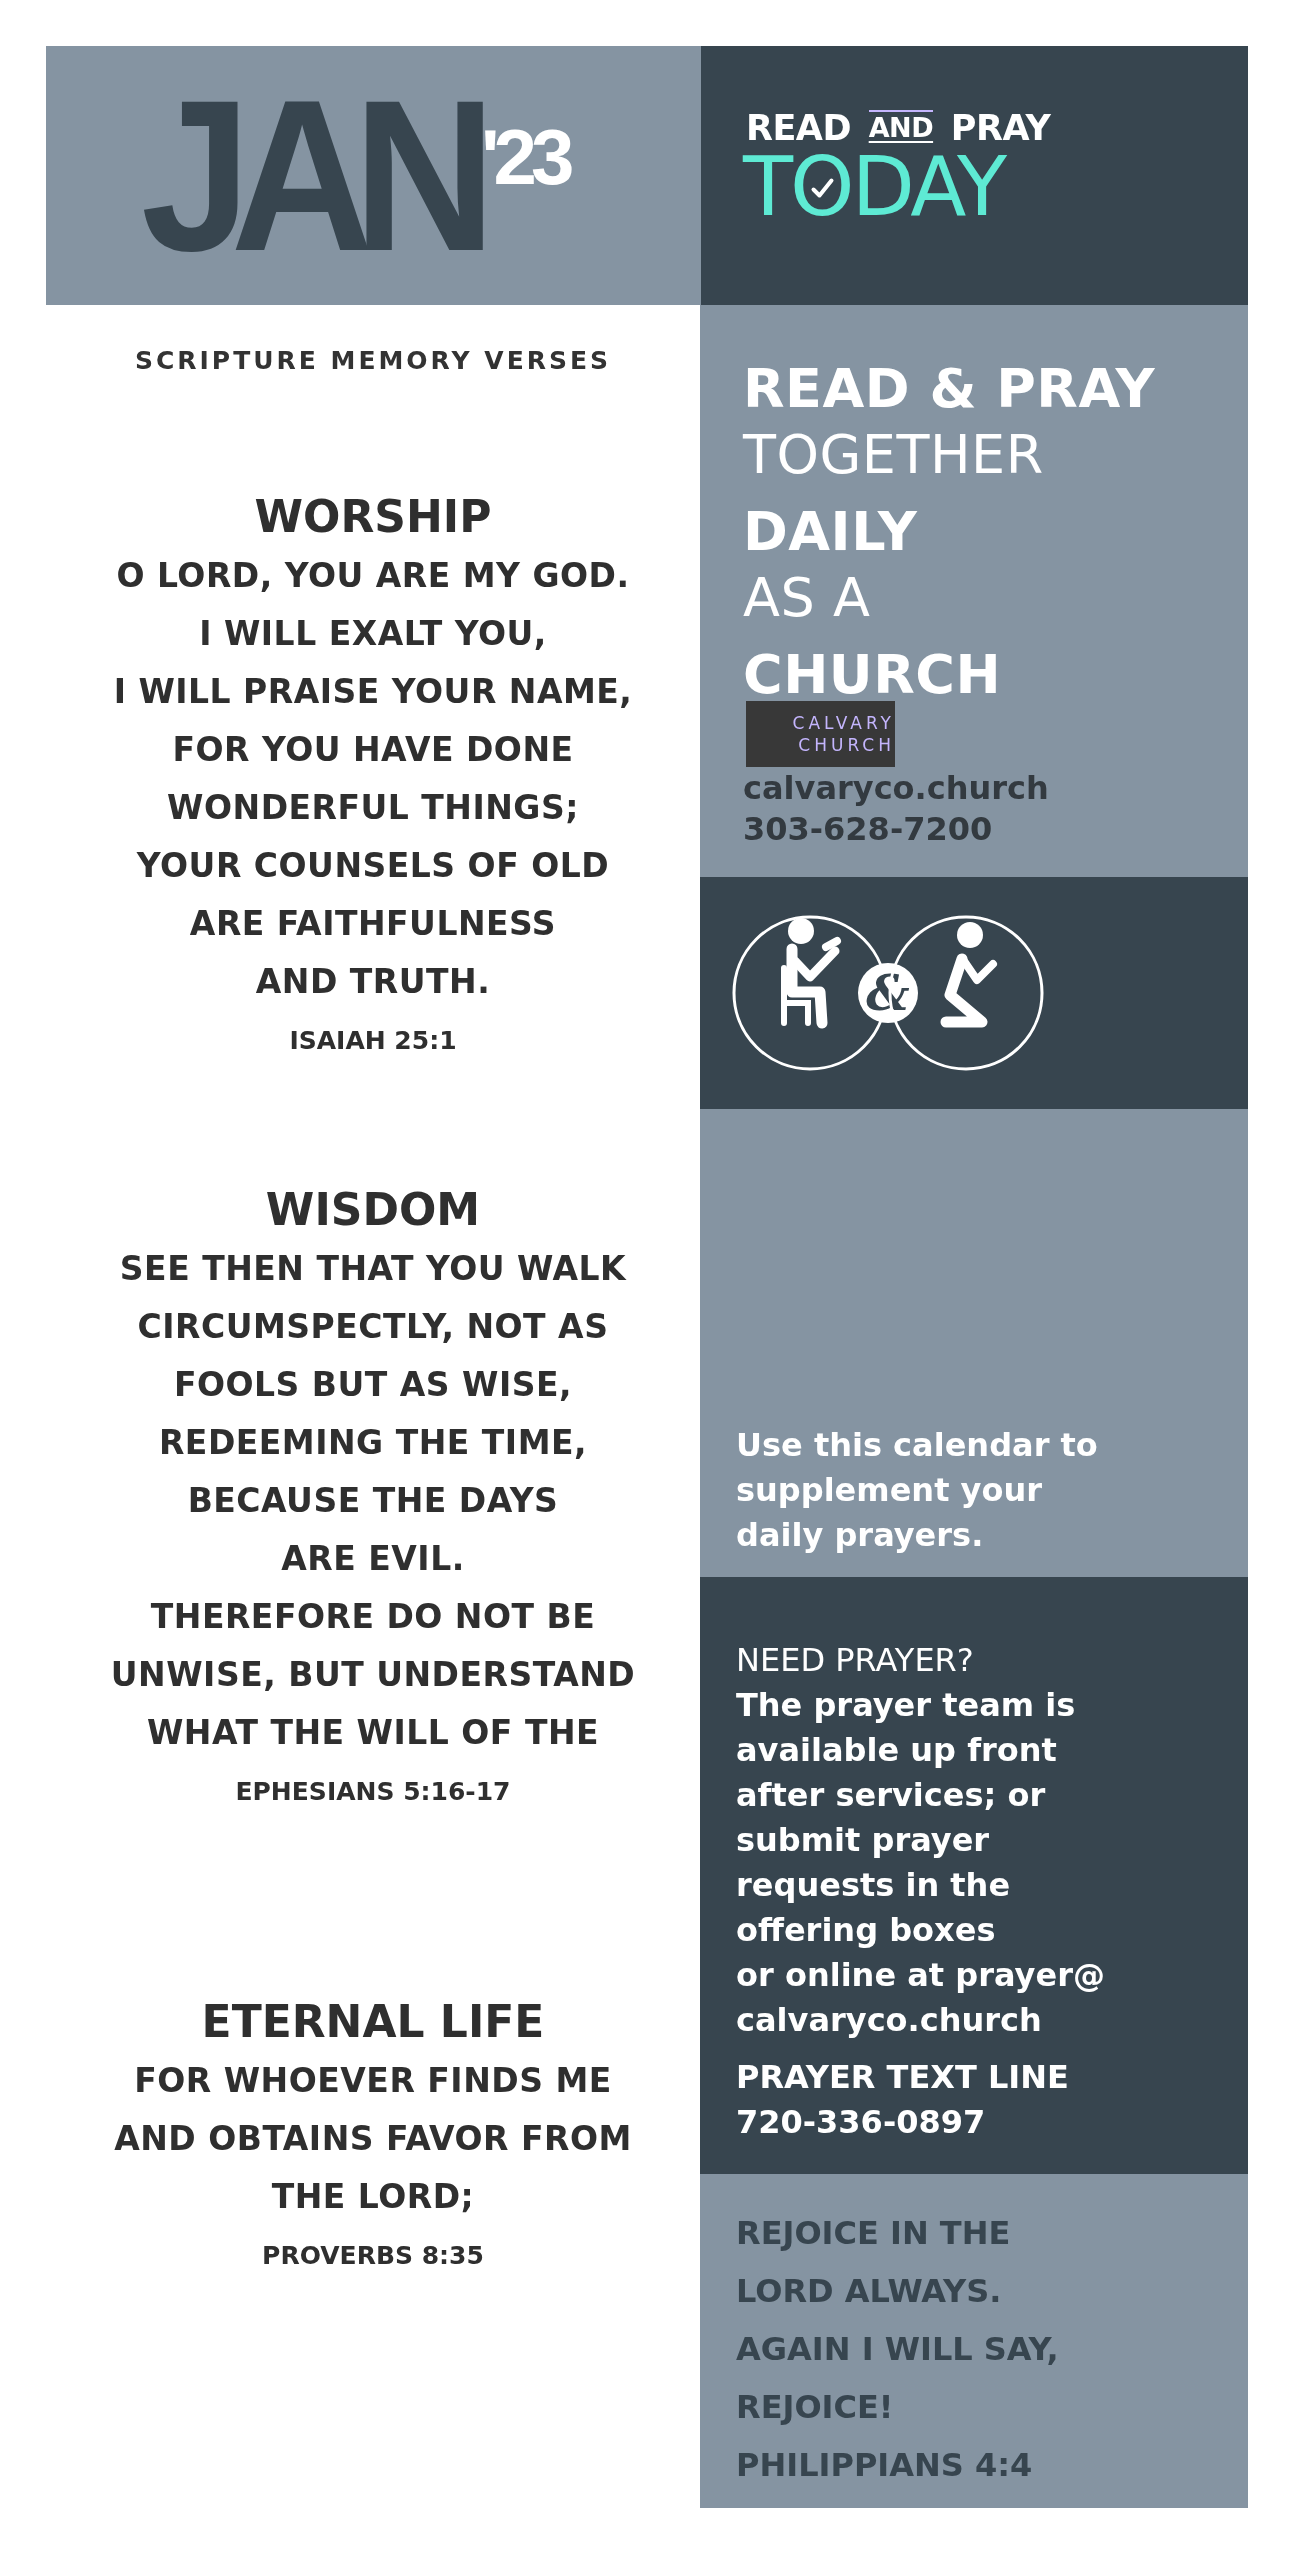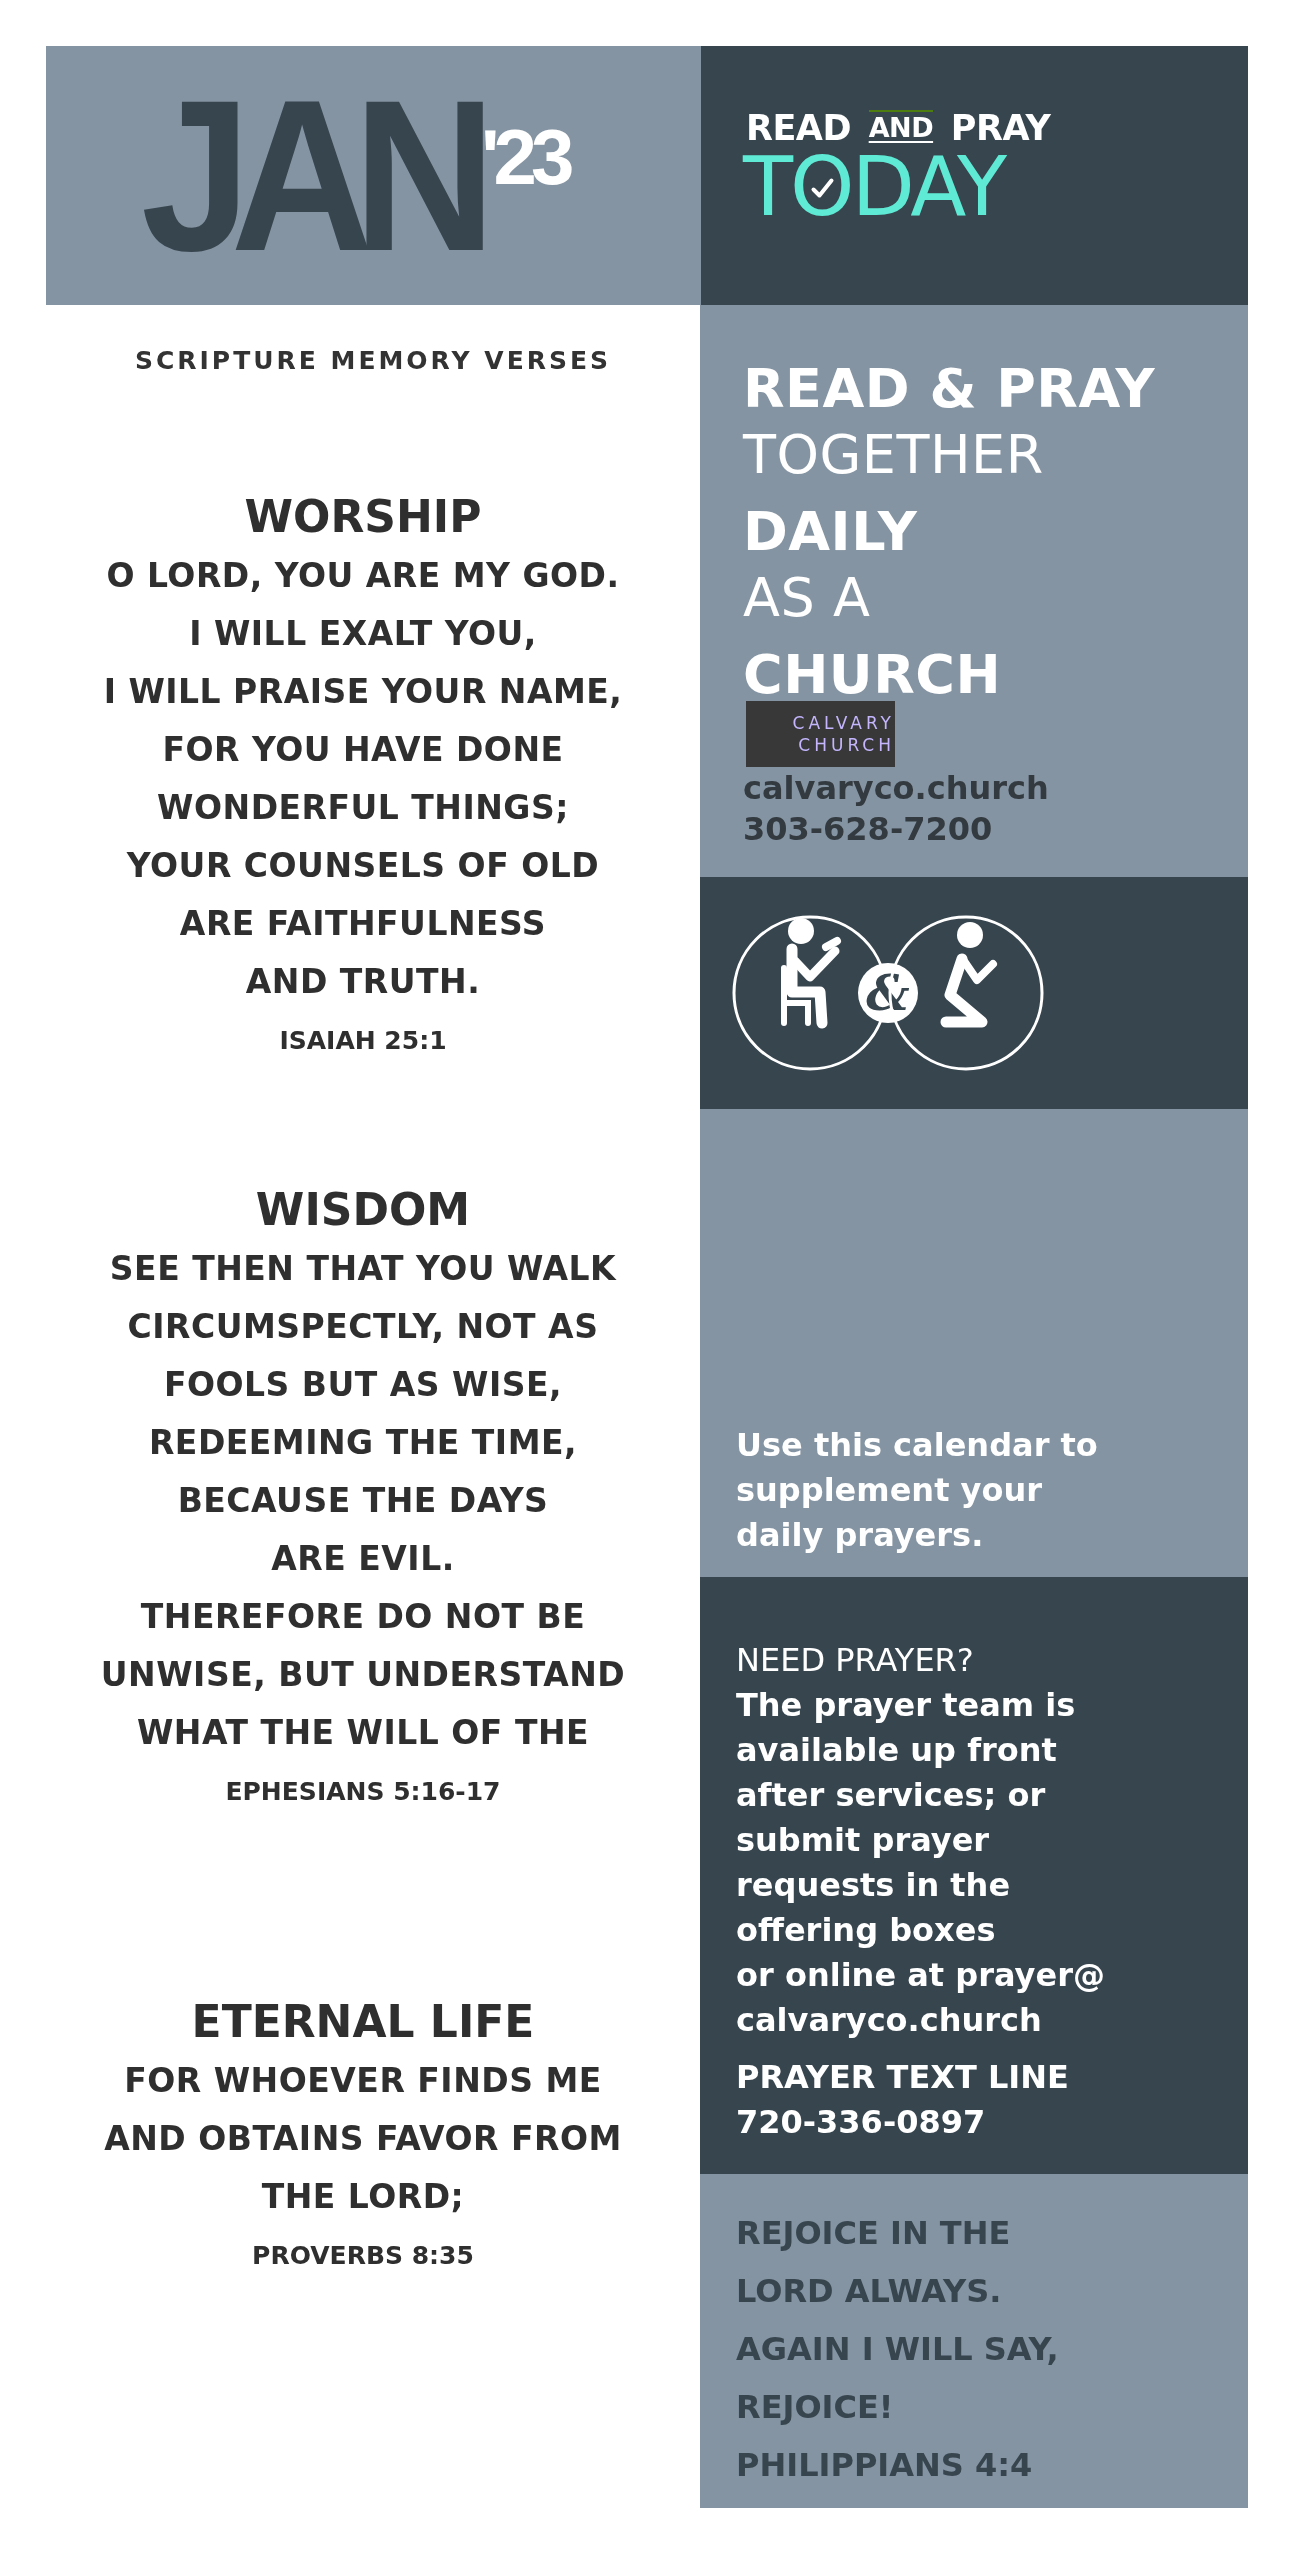--- a/index.html
+++ b/index.html
@@ -5,26 +5,26 @@
   html, body { margin: 0; padding: 0; background: #ffffff; }
   body { width: 1299px; height: 2550px; position: relative; overflow: hidden; font-family: "DejaVu Sans", sans-serif; }
   .abs { position: absolute; }
 
   
   .hdr-left { left: 46px; top: 46px; width: 655px; height: 259px; background: #8594a2; }
   .hdr-right { left: 701px; top: 46px; width: 547px; height: 259px; background: #37454f; }
   .jan { position: absolute; left: 95px; top: 22px; font-family: "Liberation Sans", sans-serif; font-weight: 700; font-size: 215px; line-height: 1; letter-spacing: -22px; color: #37454f; transform: scaleX(0.92); transform-origin: left top; }
   .yr { position: absolute; left: 435px; top: 72px; font-family: "Liberation Sans", sans-serif; font-weight: 700; font-size: 78px; letter-spacing: -6px; line-height: 1; color: #ffffff; }
   .rap-top { position: absolute; left: 45px; top: 62px; font-family: "DejaVu Sans", sans-serif; font-weight: 700; font-size: 35px; letter-spacing: -0.5px; color: #ffffff; white-space: nowrap; }
-  .rap-top .and { display: inline-block; font-size: 27px; text-decoration: underline; text-decoration-thickness: 2px; text-underline-offset: 4px; border-top: 2px solid #4d7c0f; line-height: 1; padding-top: 2px; vertical-align: 3px; margin: 0 6px; }
+  .rap-top .and { display: inline-block; font-size: 27px; text-decoration: underline; text-decoration-thickness: 2px; text-underline-offset: 4px; border-top: 2px solid #c4b5fd; line-height: 1; padding-top: 2px; vertical-align: 3px; margin: 0 6px; }
   .rap-today { position: absolute; left: 42px; top: 100px; font-family: "DejaVu Sans", sans-serif; font-weight: 400; font-size: 82px; letter-spacing: -3px; line-height: 1; color: #5eead4; white-space: nowrap; }
   .today-o { display: inline-block; position: relative; }
   .check { position: absolute; left: 50%; top: 50%; width: 30px; height: 30px; transform: translate(-45%, -45%); }
   .smv { position: absolute; left: 0; width: 654px; top: 346px; text-align: center; font-family: "DejaVu Sans", sans-serif; font-weight: 700; font-size: 25px; letter-spacing: 3px; color: #333333; }
-  .verse-block { position: absolute; left: 36px; width: 654px; text-align: center; color: #2f2f2f; }
+  .verse-block { position: absolute; left: 46px; width: 654px; text-align: center; color: #2f2f2f; }
   .verse-title { font-family: "DejaVu Sans", sans-serif; font-weight: 700; font-size: 44px; line-height: 60px; letter-spacing: 0px; }
   .verse-line { font-family: "DejaVu Sans", sans-serif; font-weight: 600; font-size: 33px; line-height: 58px; letter-spacing: 0.5px; white-space: nowrap; }
   .verse-ref { font-family: "DejaVu Sans", sans-serif; font-size: 25px; line-height: 60px; font-weight: 600; }
 
   
   .r-sec { left: 700px; width: 548px; }
   .sec-grey1 { top: 305px; height: 572px; background: #8594a2; }
   .sec-dark1 { top: 877px; height: 232px; background: #37454f; }
   .sec-grey2 { top: 1109px; height: 468px; background: #8594a2; }
   .sec-dark2 { top: 1577px; height: 597px; background: #37454f; }

